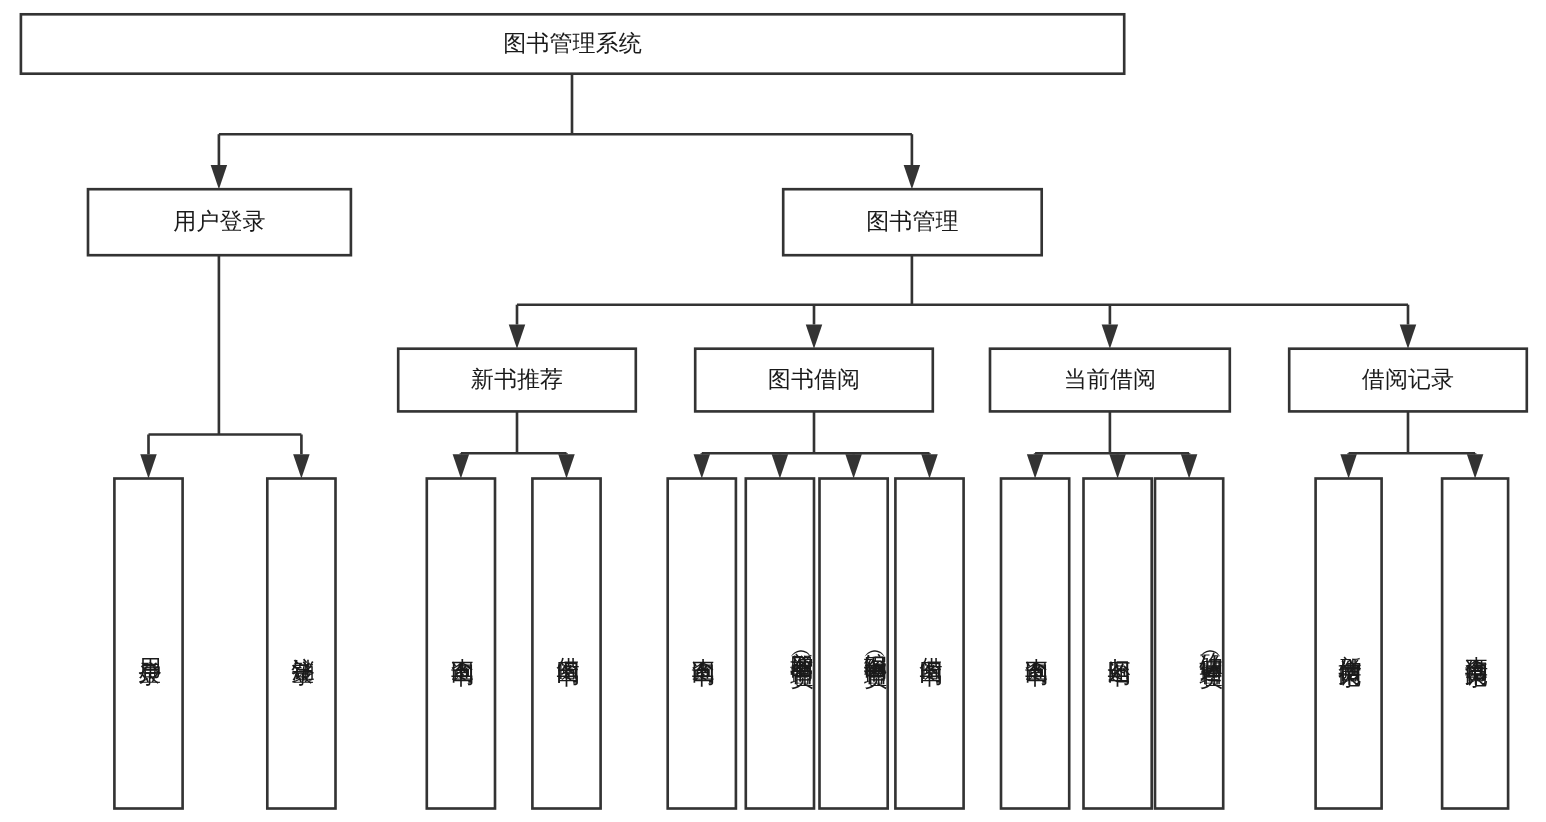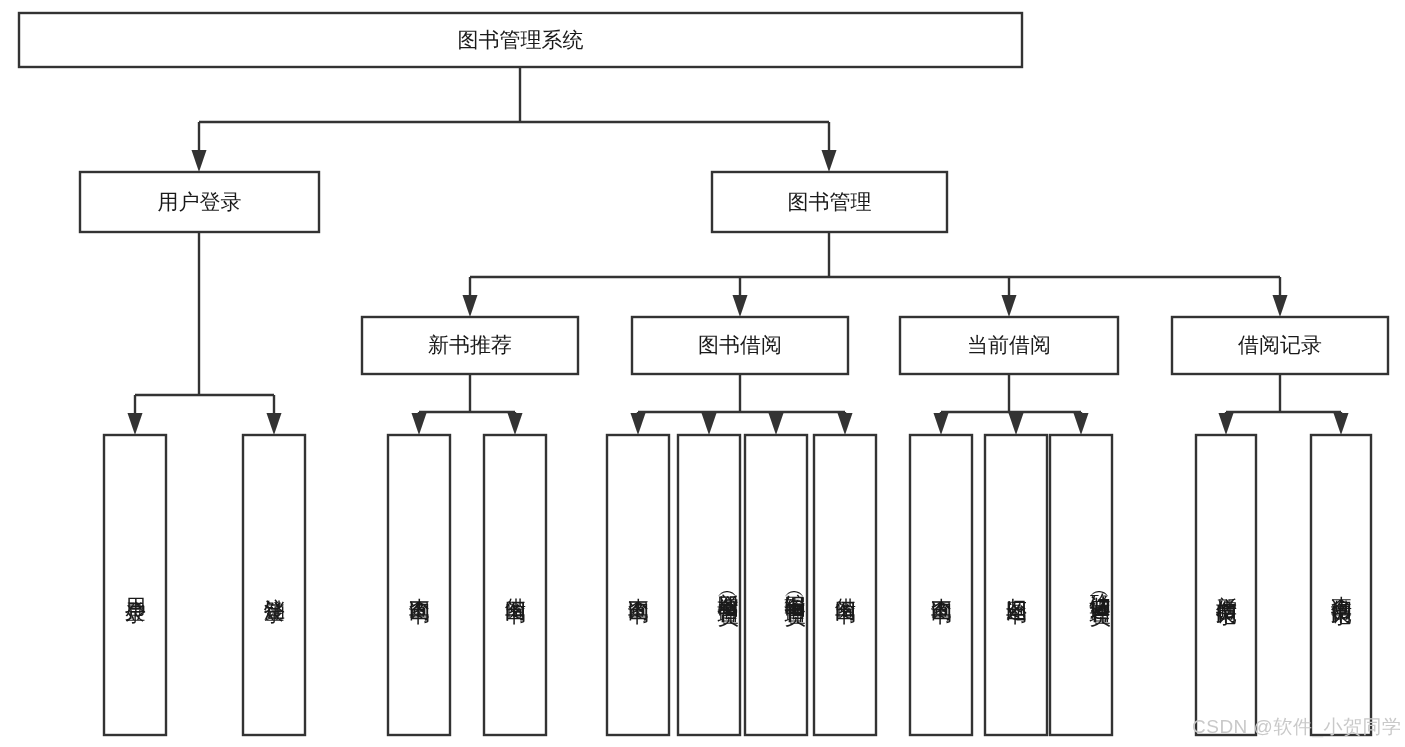--- a/index.html
+++ b/index.html
@@ -175,14 +175,13 @@
       <div class="leaf-label centered" style="left: 607px; top: 445px; width: 62px; height: 280px;">查询图书</div>
       <div class="leaf-label" style="left: 678px; top: 445px; width: 62px; height: 280px;">新增图书（管理员）</div>
       <div class="leaf-label" style="left: 745px; top: 445px; width: 62px; height: 280px;">编辑图书（管理员）</div>
       <div class="leaf-label centered" style="left: 814px; top: 445px; width: 62px; height: 280px;">借阅图书</div>
       <div class="leaf-label centered" style="left: 910px; top: 445px; width: 62px; height: 280px;">查询图书</div>
       <div class="leaf-label centered" style="left: 985px; top: 445px; width: 62px; height: 280px;">归还图书</div>
       <div class="leaf-label" style="left: 1050px; top: 445px; width: 62px; height: 280px;">确认归还（管理员）</div>
       <div class="leaf-label centered" style="left: 1196px; top: 445px; width: 60px; height: 280px;">新增借阅记录</div>
       <div class="leaf-label centered" style="left: 1311px; top: 445px; width: 60px; height: 280px;">查询借阅记录</div>
     </div>
-  <div class="watermark" style="left: 1192px; top: 714px;">CSDN @软件_小贺同学</div>
 </div>
 
 </body></html>

